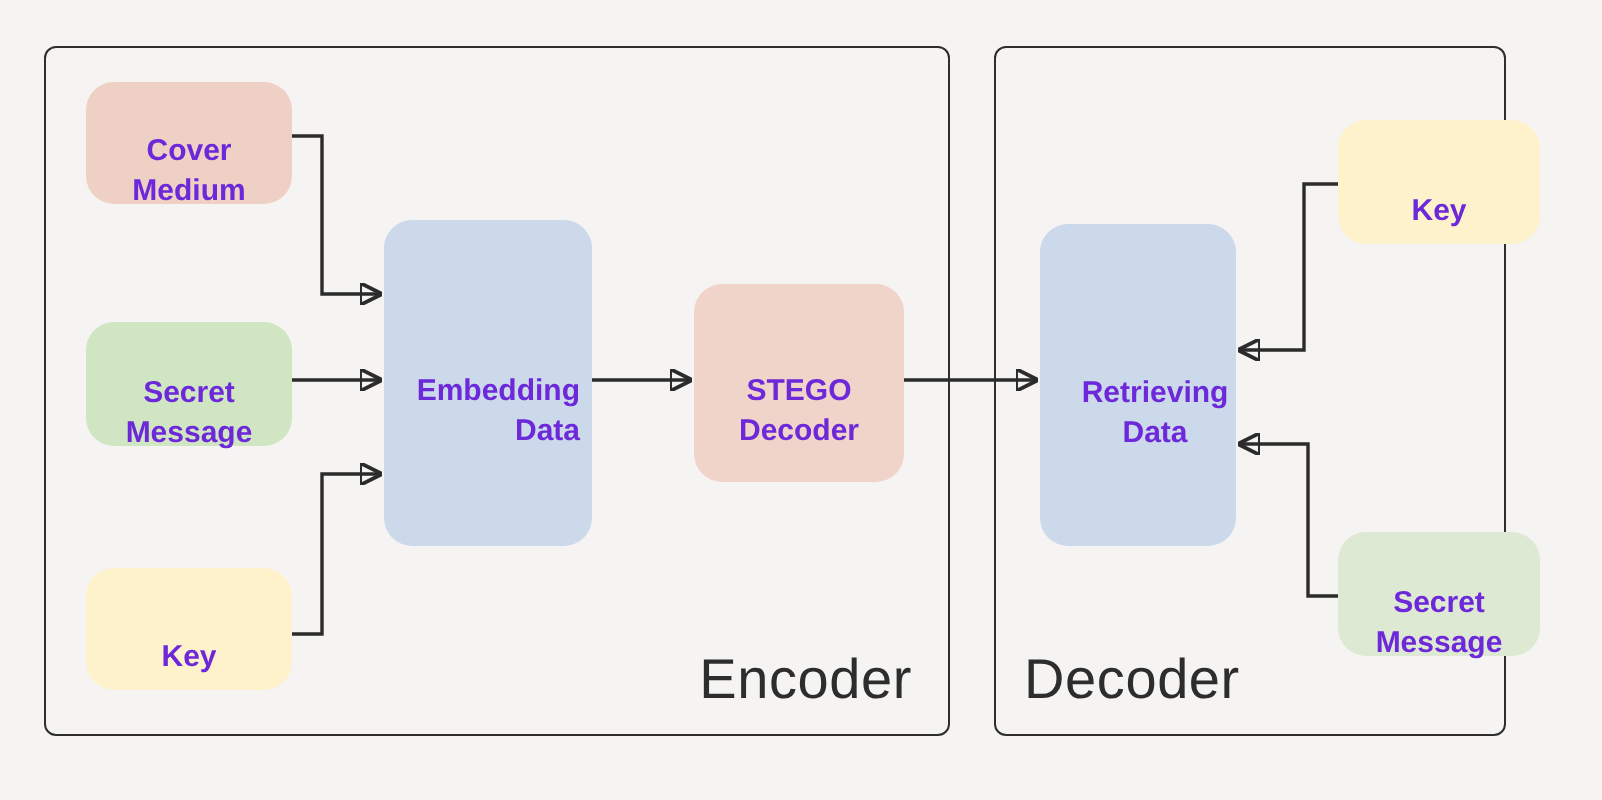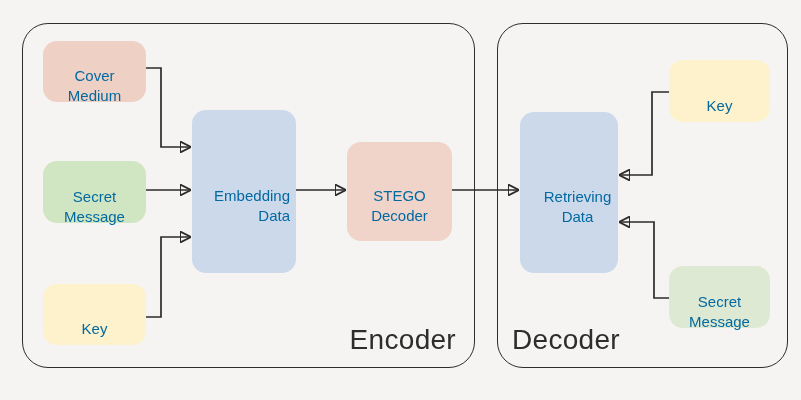--- a/index.html
+++ b/index.html
@@ -9,46 +9,46 @@
     overflow: hidden;
   }
   .canvas {
     position: relative;
     width: 801px;
     height: 400px;
   }
   .group {
     position: absolute;
     border: 1.5px solid #2e2e2e;
-    border-radius: 26px;
+    border-radius: 6px;
     background: transparent;
   }
   .group-encoder { left: 22px; top: 23px; width: 453px; height: 345px; }
-  .group-decoder { left: 497px; top: 23px; width: 291px; height: 345px; }
+  .group-decoder { left: 497px; top: 23px; width: 256px; height: 345px; }
   .group-label {
     position: absolute;
     font-size: 28px;
     font-weight: 400;
     color: #2d2d2d;
     letter-spacing: 0.3px;
   }
   .group-encoder .group-label { right: 18px; bottom: 11px; }
   .group-decoder .group-label { left: 14px; bottom: 11px; }
   .node {
     position: absolute;
     border-radius: 14px;
     display: flex;
     align-items: center;
     justify-content: center;
     text-align: center;
   }
   .node-label {
     font-size: 15px;
-    font-weight: 400;
-    color: #0369a1;
+    font-weight: 700;
+    color: #6d28d9;
     line-height: 1.32;
     padding: 0 6px;
     margin-top: 29px;
   }
   .n-cover        { left: 43px;  top: 41px;  width: 103px; height: 61px; }
   .n-secret-enc   { left: 43px;  top: 161px; width: 103px; height: 62px; }
   .n-key-enc      { left: 43px;  top: 284px; width: 103px; height: 61px; }
   .n-embedding    { left: 192px; top: 110px; width: 104px; height: 163px; }
   .n-stego        { left: 347px; top: 142px; width: 105px; height: 99px; }
   .n-retrieving   { left: 520px; top: 112px; width: 98px;  height: 161px; }

